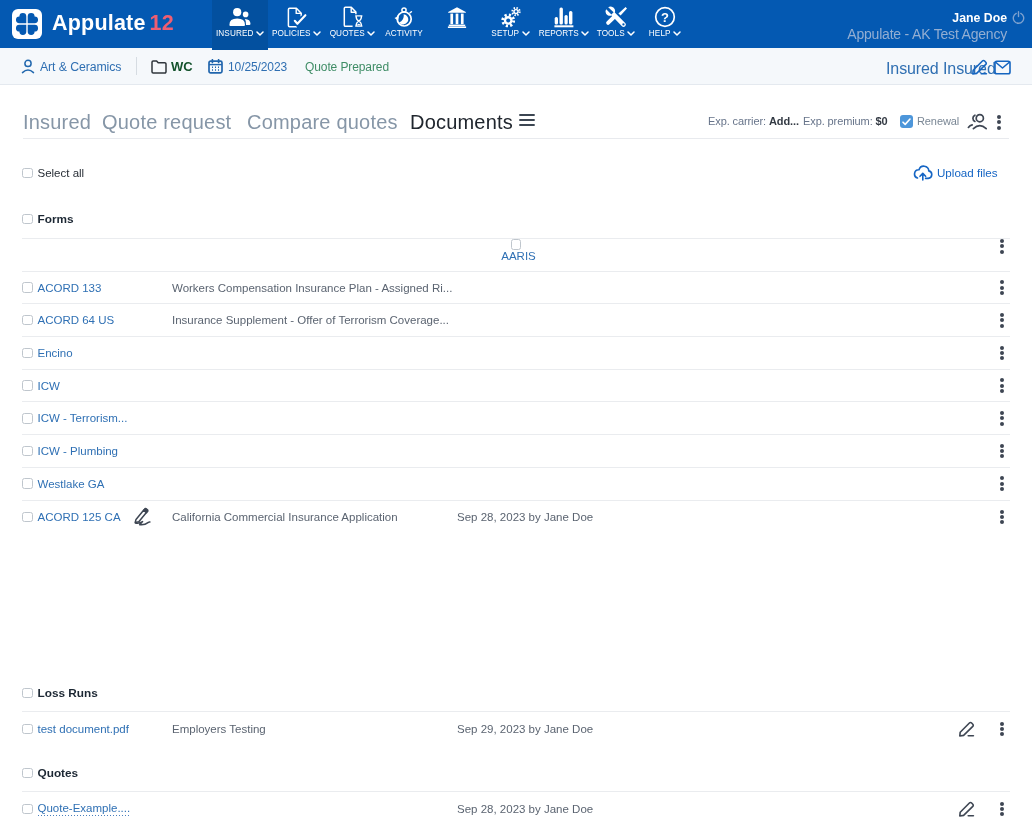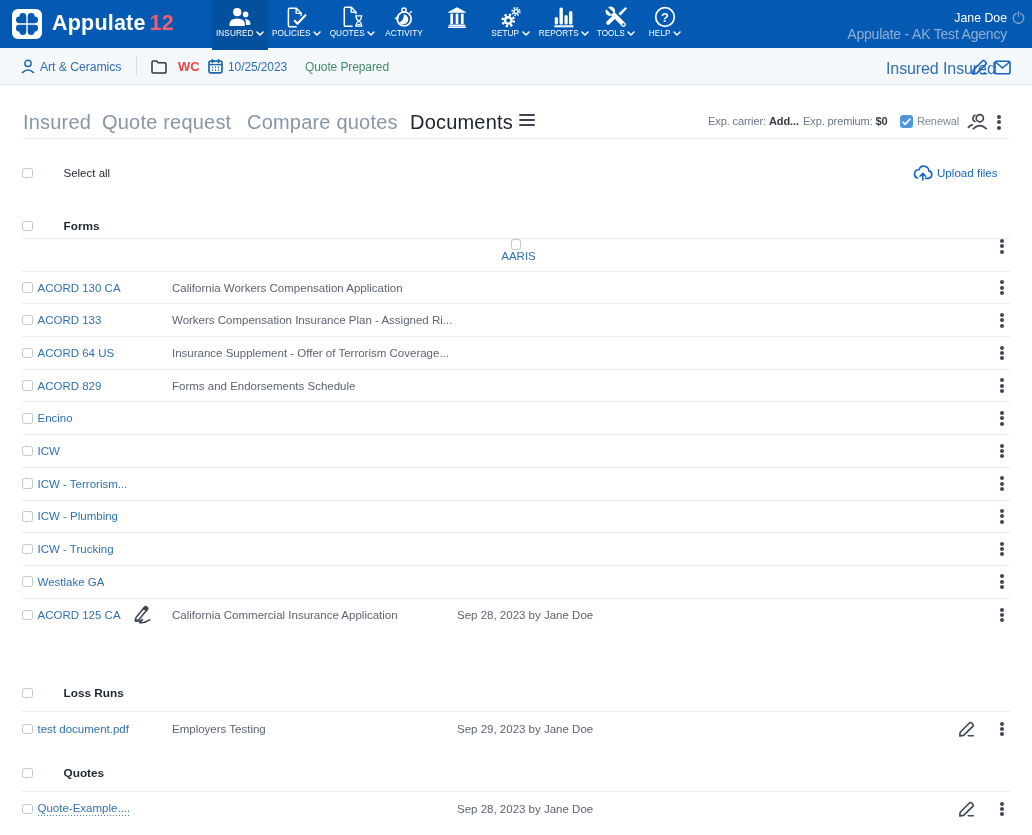--- a/index.html
+++ b/index.html
@@ -11,41 +11,41 @@
 #header { position:absolute; left:0; top:0; width:1032px; height:48px; background:#0459b2; }
 #logobox { position:absolute; left:12px; top:9px; width:30px; height:30px; background:#fff; border-radius:6px; }
 #brand { position:absolute; left:52px; top:11px; font-size:21.5px; font-weight:700; color:#fff; letter-spacing:0.2px; }
 #brand .n12 { color:#ef5e72; margin-left:4px; }
 #nav { position:absolute; left:212px; top:0; height:48px; display:flex; }
 .navitem { height:48px; display:flex; flex-direction:column; align-items:center; justify-content:flex-start; padding-top:7px; color:#fff; }
 .navitem.active { background:#03509f; height:50px; position:relative; z-index:2; }
 .nav-ic { height:20px; display:flex; align-items:center; justify-content:center; }
 .nav-lb { margin-top:2px; font-size:8.2px; letter-spacing:0.1px; display:flex; align-items:center; gap:2.5px; white-space:nowrap; }
 #user { position:absolute; right:25px; top:10.5px; text-align:right; }
-#user .uname { font-size:12.3px; font-weight:400; color:#fff; }
+#user .uname { font-size:12.3px; font-weight:700; color:#fff; }
 #user .uagency { font-size:14px; color:#93aed2; margin-top:1px; letter-spacing:-0.2px; }
 #pwr { position:absolute; right:7px; top:10px; }
 
 
 #subbar { position:absolute; left:0; top:48px; width:1032px; height:37px; background:#f5f8fb; border-bottom:1px solid #e4e9ef; }
 .sbt { position:absolute; top:11.5px; font-size:16px; letter-spacing:-0.1px; white-space:nowrap; }
 
 
 #tabs { position:absolute; left:0; top:111px; height:24px; width:1032px; }
 .tab { position:absolute; font-size:20px; color:#8696a7; letter-spacing:0.2px; white-space:nowrap; }
 .tab.active { color:#20262e; }
 #tabline { position:absolute; left:23px; top:138px; width:986px; height:1px; background:#e8eaee; }
 #tabright { position:absolute; left:0; top:114px; width:1032px; height:16px; }
 .tr { position:absolute; }
 .tr.t { font-size:11px; letter-spacing:-0.1px; color:#67748a; white-space:nowrap; top:1px; }
 .tr.t b { color:#333a44; font-weight:700; }
 
 
 .cbx { width:10.5px; height:10.5px; border:1px solid #bfc6cd; border-radius:2.5px; background:#fff; flex:0 0 auto; }
-.row { position:absolute; left:22px; width:988px; display:flex; align-items:center;gap:26px; }
+.row { position:absolute; left:22px; width:988px; display:flex; align-items:center; }
 .name { color:#2f70b4; font-size:11.5px; margin-left:5px; }
 .desc { color:#5b6471; font-size:11.5px; position:absolute; left:150px; }
 .date { color:#5b6471; font-size:11.5px; position:absolute; left:435px; }
 .sect { font-weight:700; color:#1c2733; font-size:11.8px; margin-left:5px; }
 .dots { position:absolute; right:6.5px; display:flex; flex-direction:column; gap:1.3px; }
 .dots i { width:4px; height:4px; border-radius:50%; background:#3e4653; }
 .rpen { position:absolute; right:34px; top:50%; margin-top:-9px; }
 </style>
 </head>
 <body>
@@ -202,21 +202,21 @@
 <div id="subbar">
   <svg class="abs" style="left:21px;top:11px;" width="14" height="15" viewBox="0 0 14 15" fill="none" stroke="#2268ae" stroke-width="1.5" stroke-linecap="round">
     <circle cx="7" cy="4.4" r="3.1"></circle>
       <path d="M1.5 13.6 Q7 8.3 12.5 13.6"></path>
   </svg>
   <span class="sbt" style="left:40px;color:#2f6fb2;font-size:12.3px;">Art &amp; Ceramics</span>
   <span class="abs" style="left:136px;top:9px;width:1px;height:18px;background:#d6dce2;"></span>
   <svg class="abs" style="left:151px;top:12px;" width="16" height="14" viewBox="0 0 16 14" fill="none" stroke="#30363d" stroke-width="1.5" stroke-linejoin="round">
     <path d="M1 2.2 a1.2 1.2 0 0 1 1.2 -1.2 h3.4 l1.6 1.8 h6.6 a1.2 1.2 0 0 1 1.2 1.2 v7.8 a1.2 1.2 0 0 1 -1.2 1.2 H2.2 A1.2 1.2 0 0 1 1 11.8 Z"></path>
   </svg>
-  <span class="sbt" style="left:171px;font-weight:700;color:#ef4444;font-size:13px;top:11px;margin-left:7px;">WC</span>
+  <span class="sbt" style="left:171px;font-weight:700;color:#14532d;font-size:13px;top:11px;">WC</span>
   <svg class="abs" style="left:208px;top:11px;" width="15" height="15" viewBox="0 0 15 15" fill="none" stroke="#2166ad" stroke-width="1.7" stroke-linejoin="round">
     <rect x="1" y="2.2" width="13" height="11.6" rx="1.6"></rect>
     <path d="M1 5.6 H14" stroke-width="1.4"></path>
     <path d="M4.4 0.8 V3.4 M10.6 0.8 V3.4" stroke-linecap="round"></path>
     <g stroke-width="1.5">
         <path d="M4 8.2 h1 M7 8.2 h1 M10 8.2 h1 M4 10.9 h1 M7 10.9 h1 M10 10.9 h1"></path>
       </g>
   </svg>
   <span class="sbt" style="left:228px;color:#2f6fb2;font-size:12px;">10/25/2023</span>
   <span class="sbt" style="left:305px;color:#3f8d66;font-size:12px;">Quote Prepared</span>
@@ -266,49 +266,37 @@
 <div class="row" style="top:160px;height:26px;">
   <span class="cbx"></span>
   <span style="font-size:11.5px;color:#272d35;margin-left:5px;">Select all</span>
   <svg style="position:absolute;left:891px;top:5px;" width="20" height="16" viewBox="0 0 20 16" fill="none" stroke="#1565c4" stroke-width="1.6" stroke-linecap="round" stroke-linejoin="round">
       <path d="M12.6 13.4 h2.6 a3.8 3.8 0 0 0 0.6 -7.5 a5 5 0 0 0 -9.8 -1.1 a4.2 4.2 0 0 0 -1.5 8.2"></path>
       <path d="M9.8 15 V8.6 M7 11.3 L9.8 8.4 L12.6 11.3"></path>
     </svg>
   <span style="position:absolute;left:915px;top:6px;font-size:11.6px;color:#1565c4;">Upload files</span>
 </div>
 
-<div class="row" style="top:206px;height:26px;margin-top:7px;">
+<div class="row" style="top:206px;height:26px;">
   <span class="cbx"></span>
     <span class="sect">Forms</span>
 </div>
 <div id="formsrows" class="abs" style="left:22px;top:238px;width:988px;border-top:1px solid #eaecef;">
     <div style="position:relative;height:32.7px;display:flex;align-items:center;border-bottom:1px solid #eaecef;flex-direction:column;">
     <span class="cbx"></span>
       <span class="name">AARIS</span>
 
     <span class="dots">
         <i></i>
         <i></i>
         <i></i>
       </span>
     </div>
     <div style="position:relative;height:32.7px;display:flex;align-items:center;border-bottom:1px solid #eaecef;">
     <span class="cbx"></span>
-      <span class="name">ACORD 130 CA</span>
-
-    <span class="desc">California Workers Compensation Application</span>
-
-    <span class="dots">
-        <i></i>
-        <i></i>
-        <i></i>
-      </span>
-    </div>
-    <div style="position:relative;height:32.7px;display:flex;align-items:center;border-bottom:1px solid #eaecef;">
-    <span class="cbx"></span>
       <span class="name">ACORD 133</span>
 
     <span class="desc">Workers Compensation Insurance Plan - Assigned Ri...</span>
 
     <span class="dots">
         <i></i>
         <i></i>
         <i></i>
       </span>
     </div>
@@ -319,32 +307,20 @@
     <span class="desc">Insurance Supplement - Offer of Terrorism Coverage...</span>
 
     <span class="dots">
         <i></i>
         <i></i>
         <i></i>
       </span>
     </div>
     <div style="position:relative;height:32.7px;display:flex;align-items:center;border-bottom:1px solid #eaecef;">
     <span class="cbx"></span>
-      <span class="name">ACORD 829</span>
-
-    <span class="desc">Forms and Endorsements Schedule</span>
-
-    <span class="dots">
-        <i></i>
-        <i></i>
-        <i></i>
-      </span>
-    </div>
-    <div style="position:relative;height:32.7px;display:flex;align-items:center;border-bottom:1px solid #eaecef;">
-    <span class="cbx"></span>
       <span class="name">Encino</span>
 
     <span class="dots">
         <i></i>
         <i></i>
         <i></i>
       </span>
     </div>
     <div style="position:relative;height:32.7px;display:flex;align-items:center;border-bottom:1px solid #eaecef;">
     <span class="cbx"></span>
@@ -362,30 +338,20 @@
 
     <span class="dots">
         <i></i>
         <i></i>
         <i></i>
       </span>
     </div>
     <div style="position:relative;height:32.7px;display:flex;align-items:center;border-bottom:1px solid #eaecef;text-align:center;">
     <span class="cbx"></span>
       <span class="name">ICW - Plumbing</span>
-
-    <span class="dots">
-        <i></i>
-        <i></i>
-        <i></i>
-      </span>
-    </div>
-    <div style="position:relative;height:32.7px;display:flex;align-items:center;border-bottom:1px solid #eaecef;">
-    <span class="cbx"></span>
-      <span class="name">ICW - Trucking</span>
 
     <span class="dots">
         <i></i>
         <i></i>
         <i></i>
       </span>
     </div>
     <div style="position:relative;height:32.7px;display:flex;align-items:center;border-bottom:1px solid #eaecef;">
     <span class="cbx"></span>
       <span class="name">Westlake GA</span>

